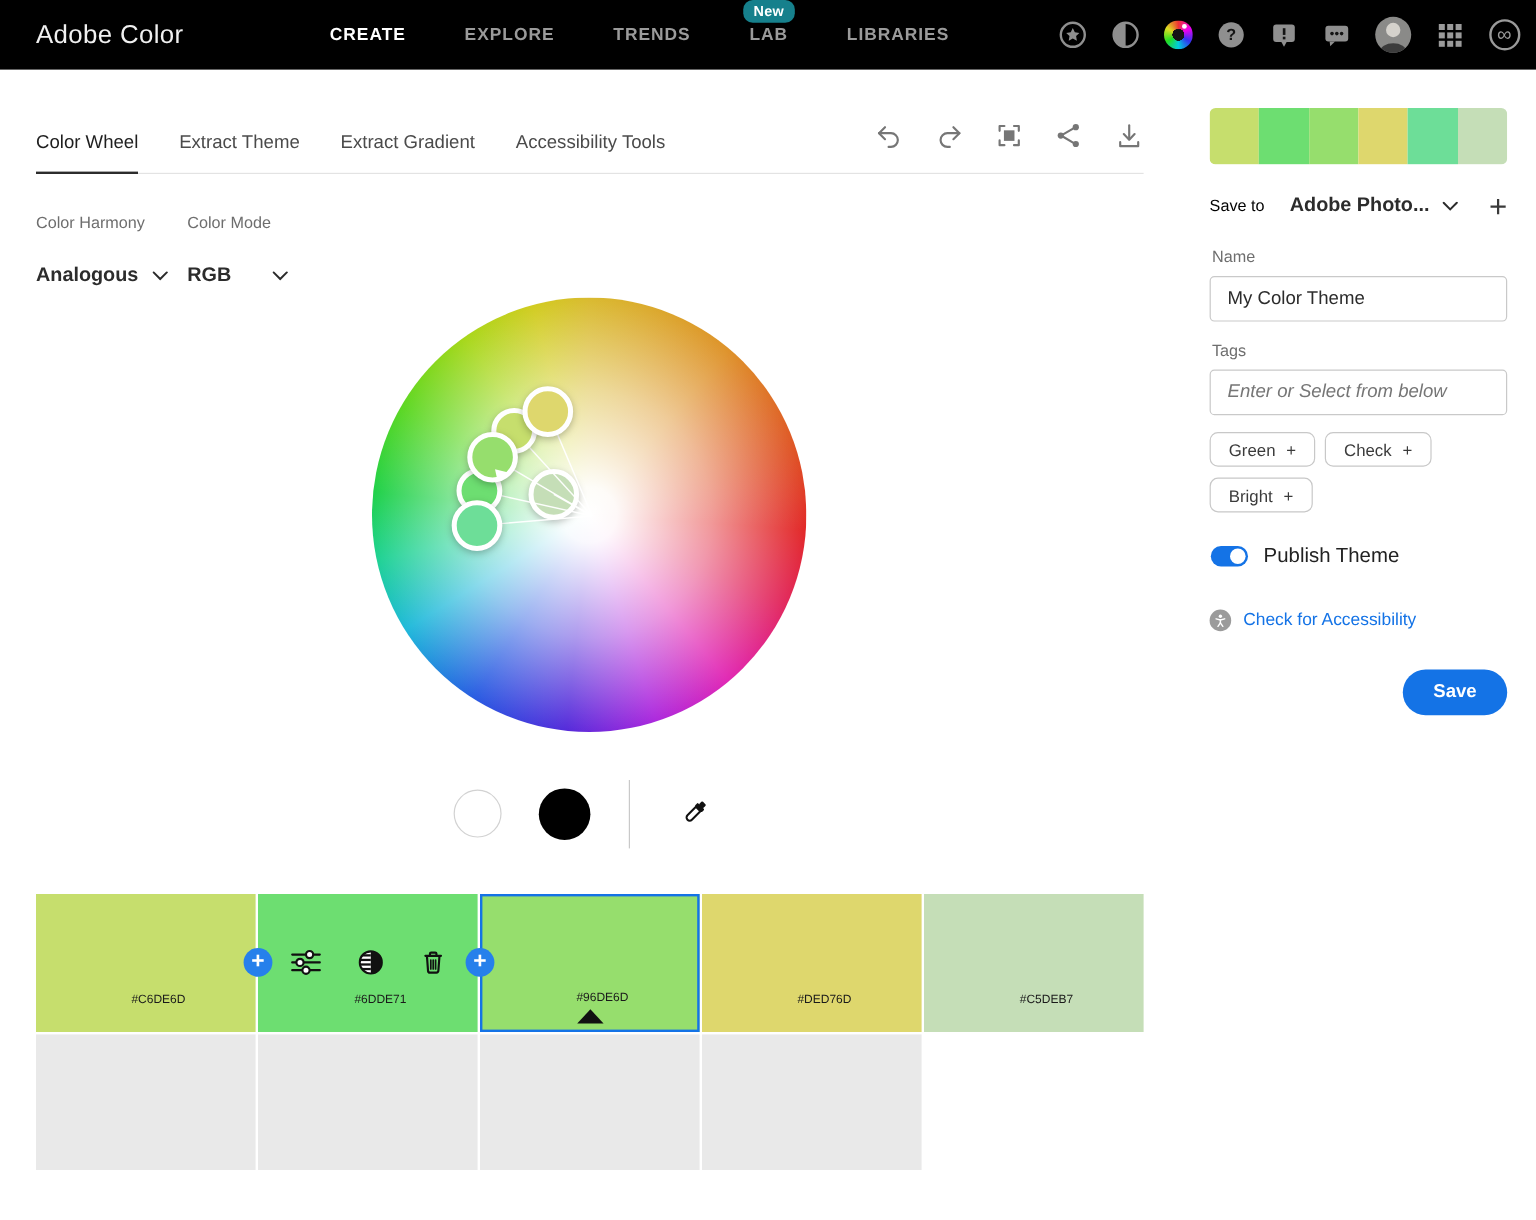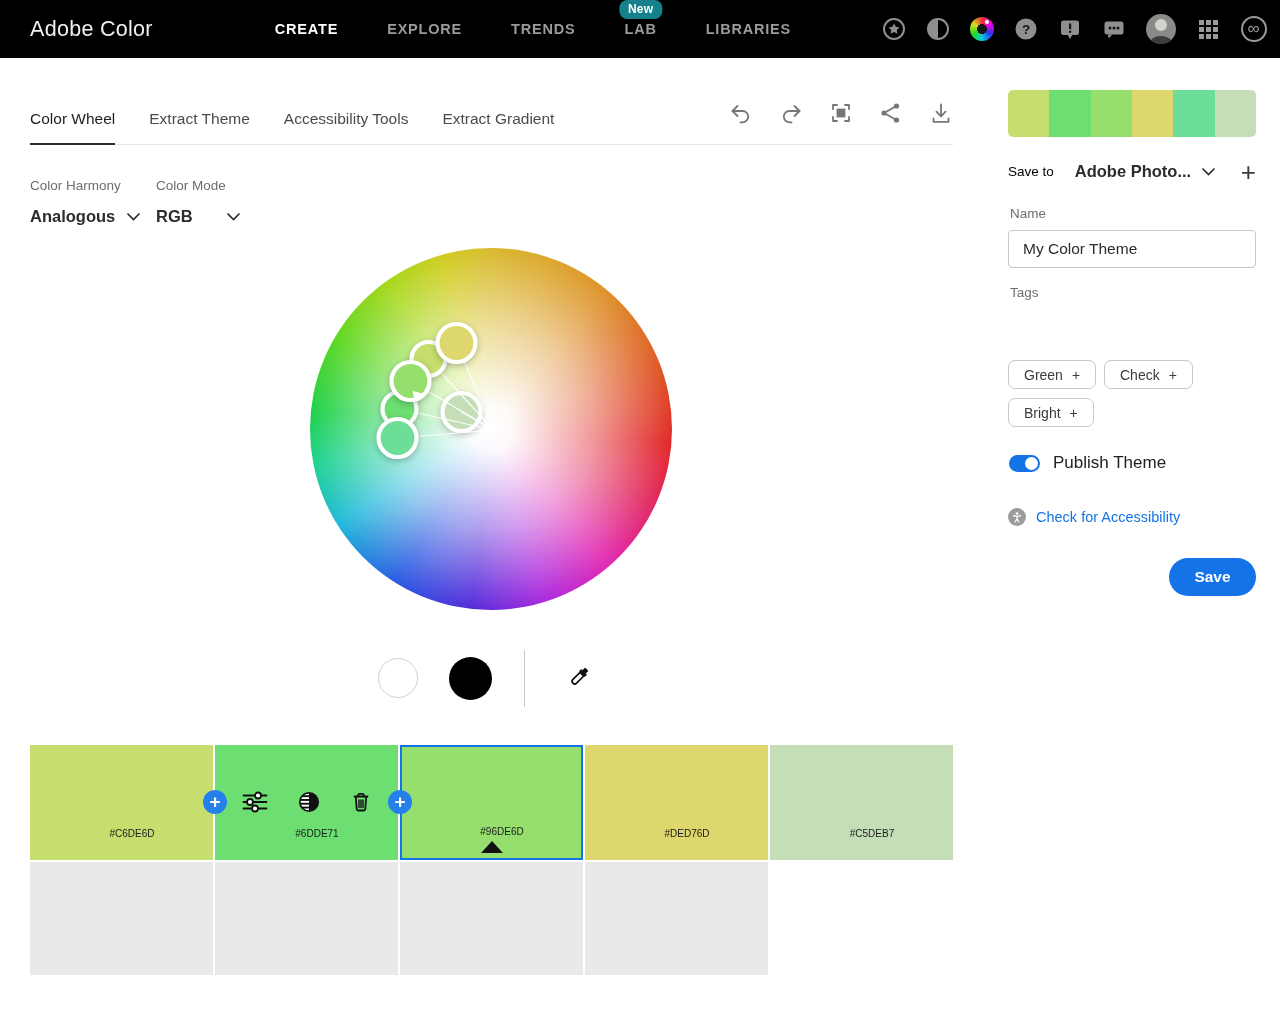--- a/index.html
+++ b/index.html
@@ -37,21 +37,21 @@
   .tab.active { color: #1f1f1f; }
   .tab.active::after { content: ""; position: absolute; left: 0; right: 0; bottom: -1px; height: 2.5px; background: #2c2c2c; }
 
   .wheel-toolbar { position: absolute; top: 101px; left: 729px; display: flex; gap: 26px; }
   .tool-btn { width: 24px; height: 24px; cursor: pointer; }
   .tool-btn svg { stroke: #767676; fill: none; stroke-width: 1.8; stroke-linecap: round; stroke-linejoin: round; }
 
   
   .ctl { position: absolute; top: 178px; }
   .ctl-label { font-size: 13.5px; color: #6e6e6e; }
-  .ctl-value { margin-top: 14px; display: flex; align-items: center; gap: 12px; cursor: pointer; }
+  .ctl-value { margin-top: 27px; display: flex; align-items: center; gap: 12px; cursor: pointer; }
   .ctl-value span { font-size: 16.5px; font-weight: bold; color: #2c2c2c; }
 
   
   .wheel-wrap { position: absolute; left: 310px; top: 248px; width: 362px; height: 362px; }
   .wheel { position: absolute; inset: 0; border-radius: 50%; cursor: crosshair;
     background:
       radial-gradient(circle at 50% 50%, rgba(255,255,255,1) 0%, rgba(255,255,255,.97) 9%, rgba(255,255,255,.55) 40%, rgba(255,255,255,0) 74%),
       conic-gradient(from 0deg,
         #d7b623 0deg, #dc8c1e 40deg, #dd4618 74deg, #e01c1c 94deg, #e01c55 115deg,
         #df1cb0 140deg, #a81ddb 162deg, #4b1fd8 186deg, #1d52e0 212deg, #13b5d8 238deg,
@@ -193,22 +193,22 @@
       </span>
       <span class="hicon" style="width:27px;height:27px;">
         <span class="cc-logo">∞</span>
       </span>
     </div>
   </div>
 
   <div class="tabs">
     <div class="tab active">Color Wheel</div>
     <div class="tab">Extract Theme</div>
+    <div class="tab">Extract Gradient</div>
     <div class="tab">Accessibility Tools</div>
-    <div class="tab">Extract Gradient</div>
   </div>
 
   <div class="wheel-toolbar">
     <span class="tool-btn">
       <svg width="24" height="24" viewBox="0 0 24 24">
           <path d="M8.5 5 3.5 10 8.5 15"></path>
           <path d="M3.5 10h10a5.7 5.7 0 0 1 0 11.4h-2"></path>
         </svg>
     </span>
     <span class="tool-btn">
@@ -369,20 +369,21 @@
           <path d="M1 1l5.5 5.5L12 1" stroke="#2c2c2c" stroke-width="1.7" fill="none" stroke-linecap="round"></path>
         </svg>
     </span>
     <span class="plus">+</span>
   </div>
 
   <div class="fld-label" style="top:206px;">Name</div>
   <input class="fld-input" style="top: 230px;" type="text" value="My Color Theme">
 
   <div class="fld-label" style="top:285px;">Tags</div>
+  <input class="fld-input" style="top: 308px;" type="text" placeholder="Enter or Select from below">
 
   <div class="chip" style="left:1008px; top:360px;">
     <span>Green</span>
       <span>+</span>
   </div>
   <div class="chip" style="left:1104px; top:360px;">
     <span>Check</span>
       <span>+</span>
   </div>
   <div class="chip" style="left:1008px; top:398px;">

